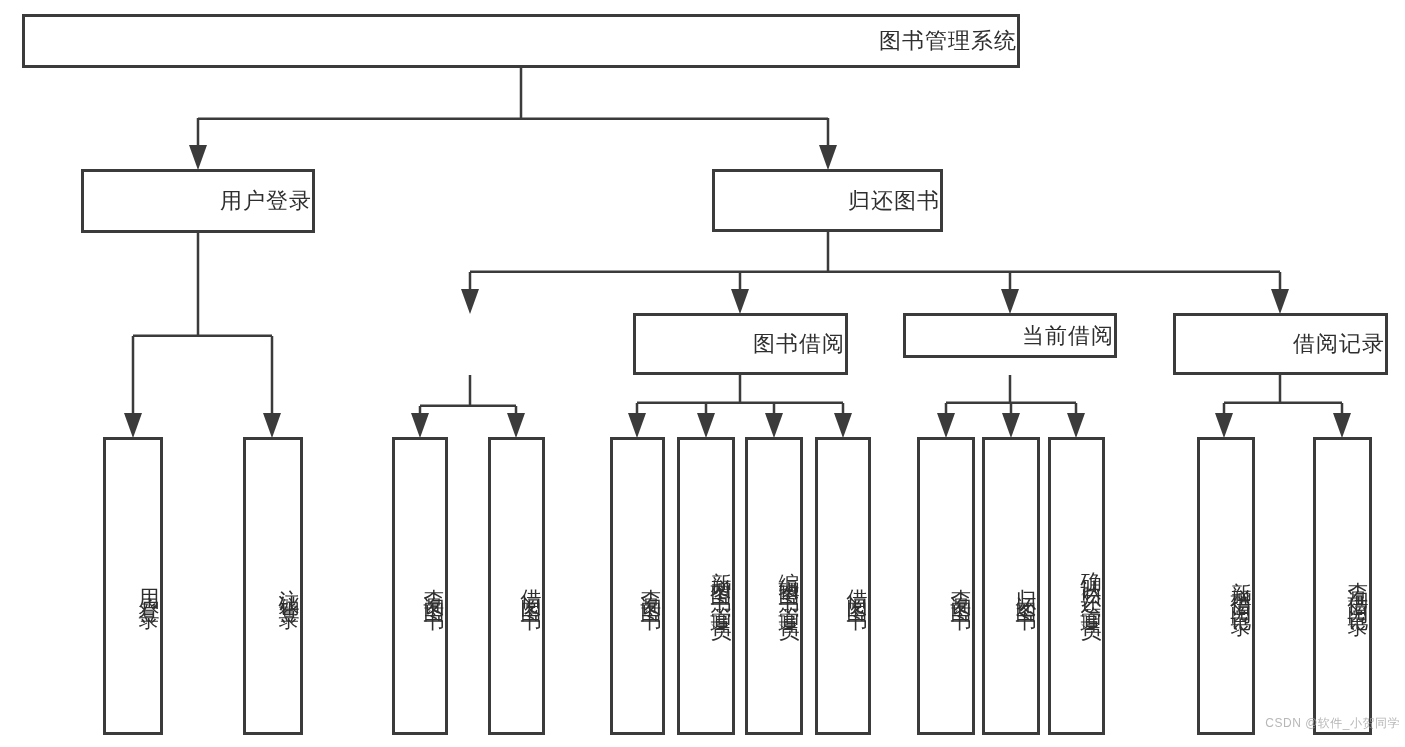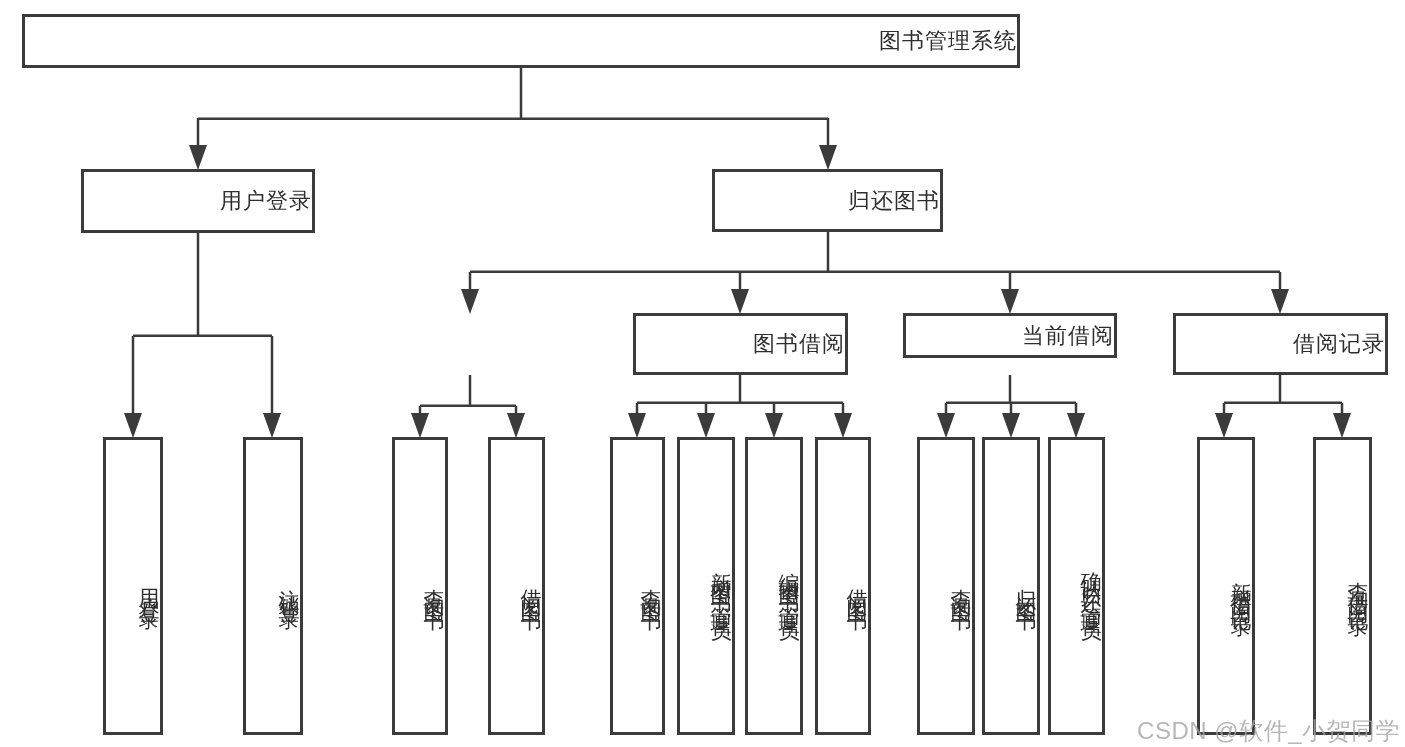--- a/index.html
+++ b/index.html
@@ -21,21 +21,21 @@
   }
   .box.h { font-size:22px; letter-spacing:1px; }
   .box.v { border-width:3px; }
   .box.v .vtxt {
     writing-mode:vertical-rl; text-orientation:mixed;
     font-size:21px; letter-spacing:7px; line-height:1;
     white-space:nowrap;
   }
   .watermark {
     position:absolute; top:715px; right:5px;
-    font-size:24px; letter-spacing:0.5px; opacity:0.8;
+    font-size:12px; letter-spacing:0.5px; opacity:0.8;
     font-family:"Liberation Sans","DejaVu Sans",sans-serif;
   }
 </style>
 </head>
 <body>
 
 <div class="canvas">
 
   <svg class="wires" viewBox="0 0 1405 747" xmlns="http://www.w3.org/2000/svg">
 

